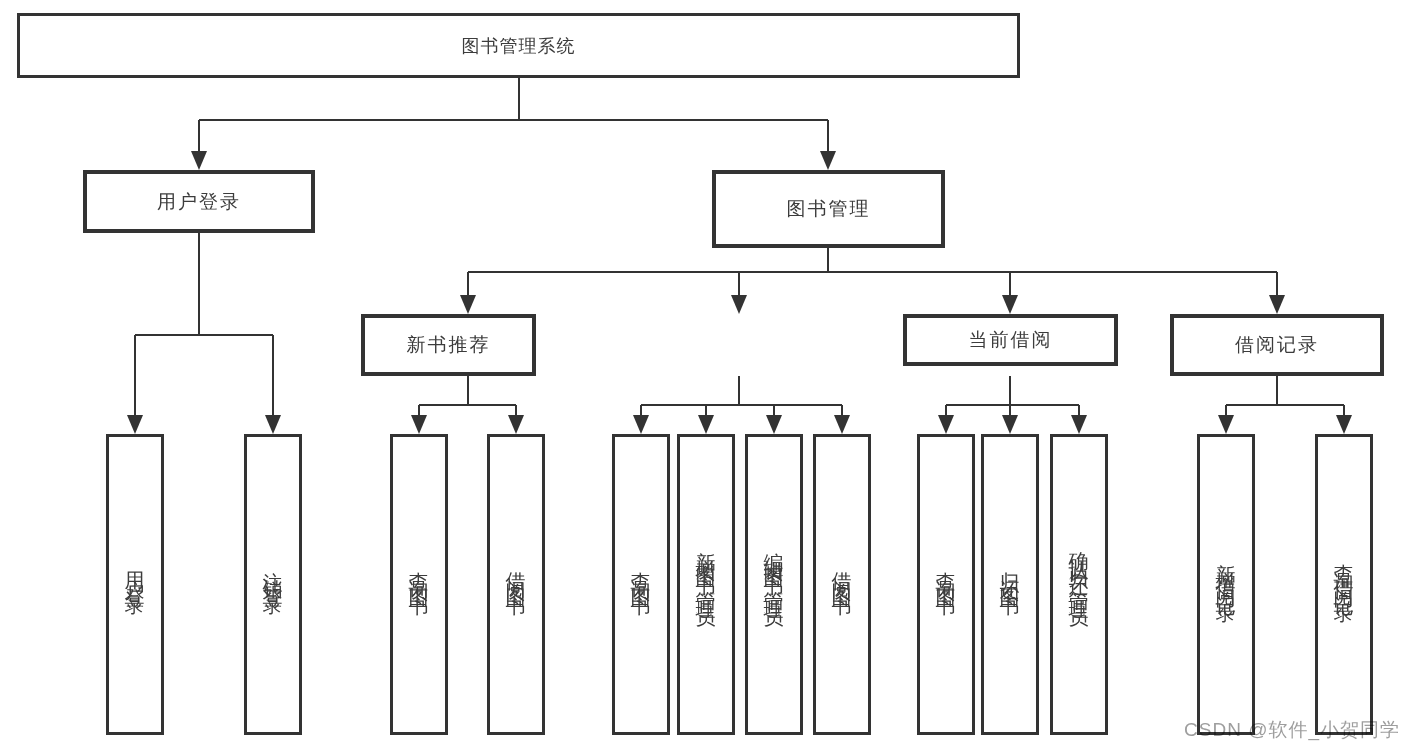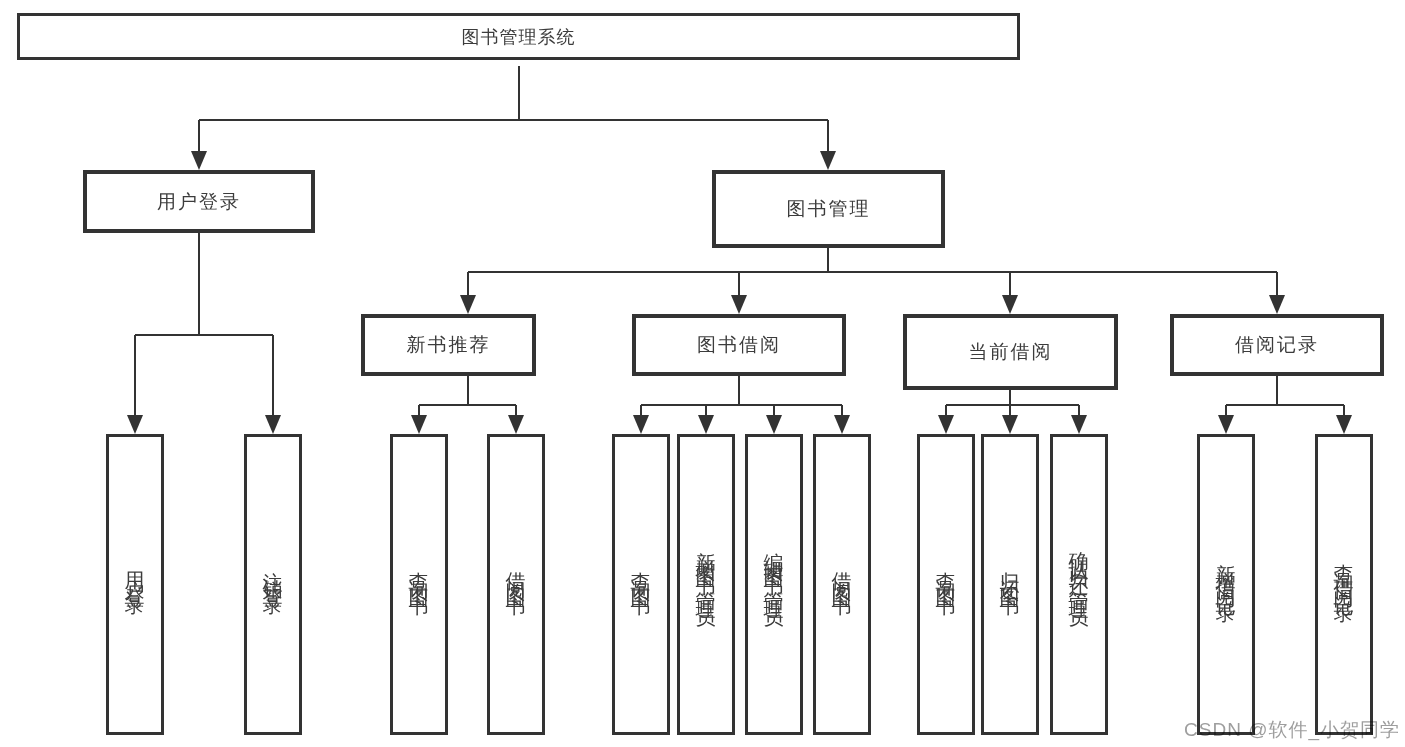--- a/index.html
+++ b/index.html
@@ -8,32 +8,32 @@
   *{box-sizing:border-box; margin:0; padding:0;}
   html,body{width:1405px; height:747px; overflow:hidden;}
   body{background:var(--page-bg); font-family:"Liberation Sans","DejaVu Sans",sans-serif; color:var(--text);}
   .canvas{position:relative; width:1405px; height:747px; background:var(--page-bg);}
   .connectors{position:absolute; left:0; top:0; width:1405px; height:747px; pointer-events:none;}
   .box{
     position:absolute; background:var(--box-bg); border:3px solid var(--line);
     display:flex; align-items:center; justify-content:center;
   }
   .hd{border-width:4px; font-size:19px; letter-spacing:2px;}
-  .root-box{left:17px; top:13px; width:1003px; height:47px; font-size:18px; letter-spacing:1px;}
+  .root-box{left:17px; top:13px; width:1003px; height:65px; font-size:18px; letter-spacing:1px;}
   .leaf{top:434px; width:58px; height:301px; padding-bottom:0;}
   .leaf .vtext{
     writing-mode:vertical-rl; text-orientation:mixed;
     font-size:20px; letter-spacing:8px; line-height:1;
     margin-bottom:26px;
   }
   .l2a{left:83px;  top:170px; width:232px; height:63px;}
   .l2b{left:712px; top:170px; width:233px; height:78px;}
   .l3a{left:361px;  top:314px; width:175px; height:62px;}
   .l3b{left:632px;  top:314px; width:214px; height:62px;}
-  .l3c{left:903px;  top:314px; width:215px; height:76px;font-family:Liberation Serif, serif;}
+  .l3c{left:903px;  top:314px; width:215px; height:52px;font-family:Liberation Serif, serif;}
   .l3d{left:1170px; top:314px; width:214px; height:62px;}
   .a1{left:106px;} .a2{left:244px;}
   .b1{left:390px;} .b2{left:487px;}
   .c1{left:612px;} .c2{left:677px;} .c3{left:745px;} .c4{left:813px;}
   .d1{left:917px;} .d2{left:981px;} .d3{left:1050px;}
   .e1{left:1197px;} .e2{left:1315px;}
   .watermark{
     position:absolute; right:5px; bottom:4px; z-index:10;
     font-size:19px; color:var(--watermark); mix-blend-mode:multiply;
     letter-spacing:1px; white-space:nowrap;margin-top:44px;
@@ -84,23 +84,20 @@
   <div class="box hd l2a">
     <span>用户登录</span>
   </div>
   <div class="box hd l2b">
     <span>图书管理</span>
   </div>
 
   <div class="box hd l3a">
     <span>新书推荐</span>
   </div>
-  <div class="box hd l3b">
-    <span>图书借阅</span>
-  </div>
   <div class="box hd l3c">
     <span>当前借阅</span>
   </div>
   <div class="box hd l3d">
     <span>借阅记录</span>
   </div>
 
   <div class="box leaf a1">
     <span class="vtext">用户登录</span>
   </div>

